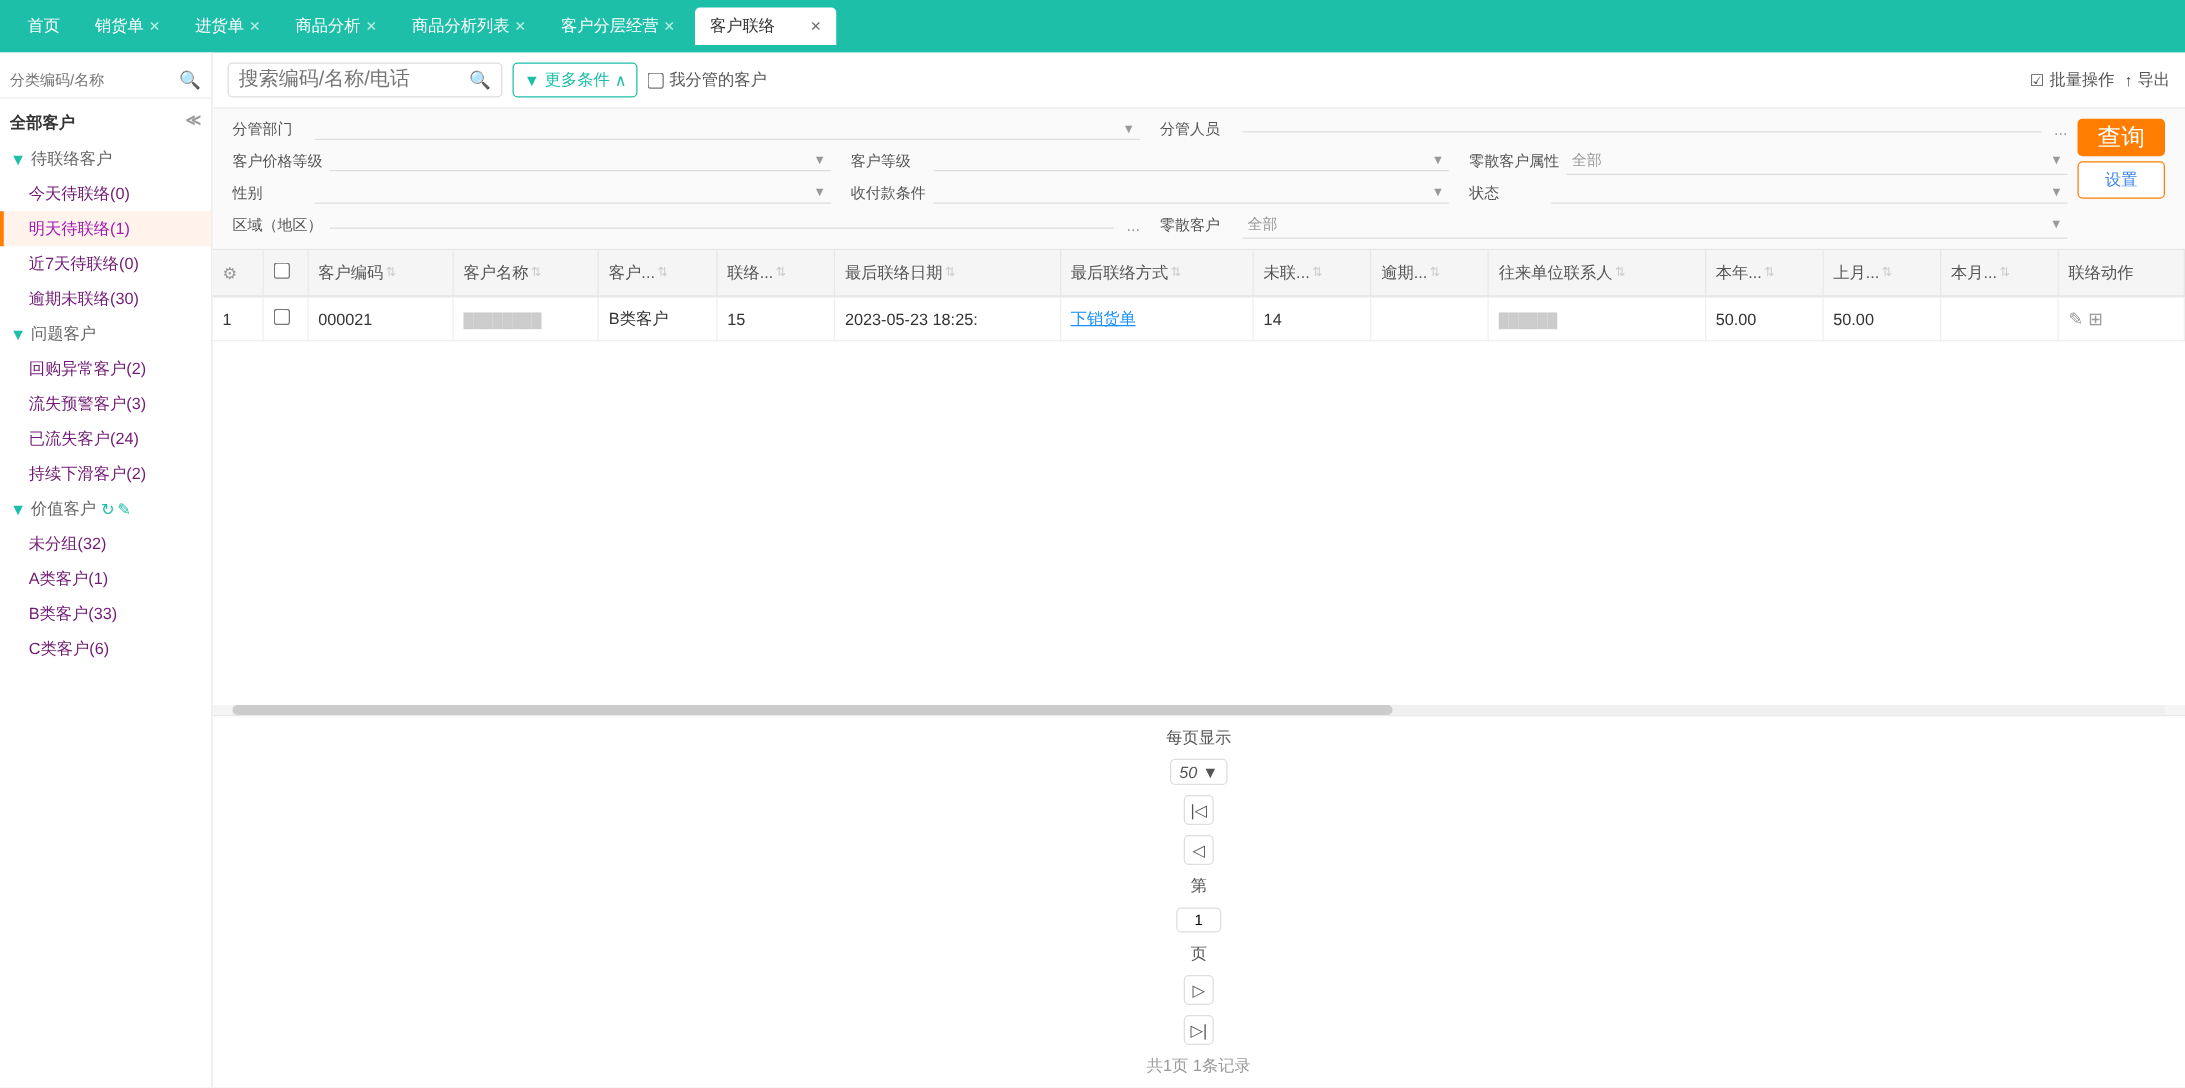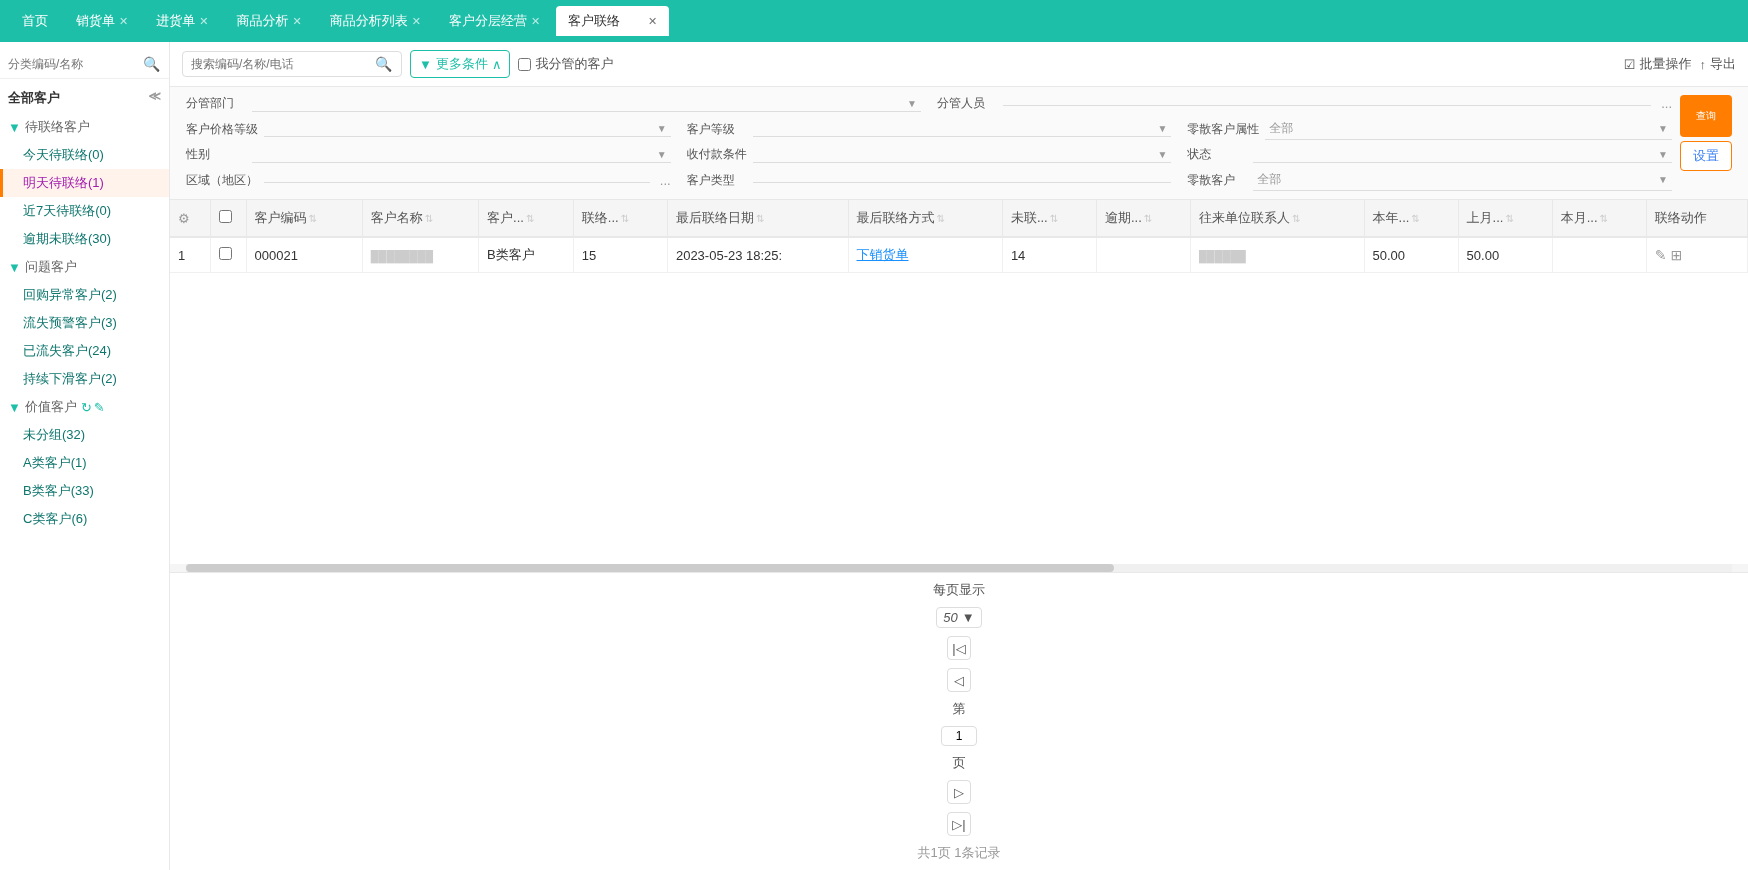--- a/index.html
+++ b/index.html
@@ -77,21 +77,21 @@
       align-items: center;
       padding: 5px 8px;
       color: #666;
       font-size: 12px;
       cursor: pointer;
     }
     .sidebar-group-header .arrow { margin-right: 4px; color: #1dbfa8; }
     
     .sidebar-item {
       padding: 5px 8px 5px 20px;
-      color: #0f766e;
+      color: #701a75;
       font-size: 12px;
       cursor: pointer;
       border-left: 3px solid transparent;
     }
     .sidebar-item.active {
       background: #fff3ec;
       color: #a21caf;
       border-left: 3px solid #ff7d00;
     }
     
@@ -117,21 +117,21 @@
       align-items: center;
       border: 1px solid #ddd;
       border-radius: 4px;
       padding: 4px 8px;
       background: #fff;
       width: 220px;
     }
     .search-box input {
       border: none;
       outline: none;
-      font-size: 12px;
+      font-size: 16px;
       color: #0f766e;
       flex: 1;
     }
     .search-icon { color: #1dbfa8; font-size: 14px; cursor: pointer; }
     .filter-btn {
       display: flex;
       align-items: center;
       gap: 4px;
       color: #1dbfa8;
       cursor: pointer;
@@ -222,23 +222,23 @@
       display: flex;
       flex-direction: column;
       gap: 4px;
       margin-left: auto;
     }
     .query-btn {
       background: #ff7d00;
       color: #fff;
       border: none;
       border-radius: 4px;
-      padding: 14px 16px;
-      cursor: pointer;
-      font-size: 10px;
+      padding: 2px 16px;
+      cursor: pointer;
+      font-size: 19px;
     }
     .reset-btn {
       background: #fff;
       color: #3b82f6;
       border: 1px solid #ff7d00;
       border-radius: 4px;
       padding: 5px 8px;
       cursor: pointer;
       font-size: 13px;
     }
@@ -539,26 +539,20 @@
             </div>
           </div>
 
           <div class="filter-row">
             <div class="filter-item">
               <span class="filter-label">区域（地区）</span>
               <div class="filter-select" style="flex:1;">
                 <span class="filter-select-text"></span>
               </div>
               <span class="filter-dots">...</span>
-            </div>
-            <div class="filter-item">
-              <span class="filter-label">客户类型</span>
-              <div class="filter-select">
-                <span class="filter-select-text"></span>
-              </div>
             </div>
             <div class="filter-item">
               <span class="filter-label">零散客户</span>
               <div class="filter-select">
                 <span class="filter-select-text">全部</span>
                 <span class="filter-select-arrow">▼</span>
               </div>
             </div>
           </div>
         </div>

